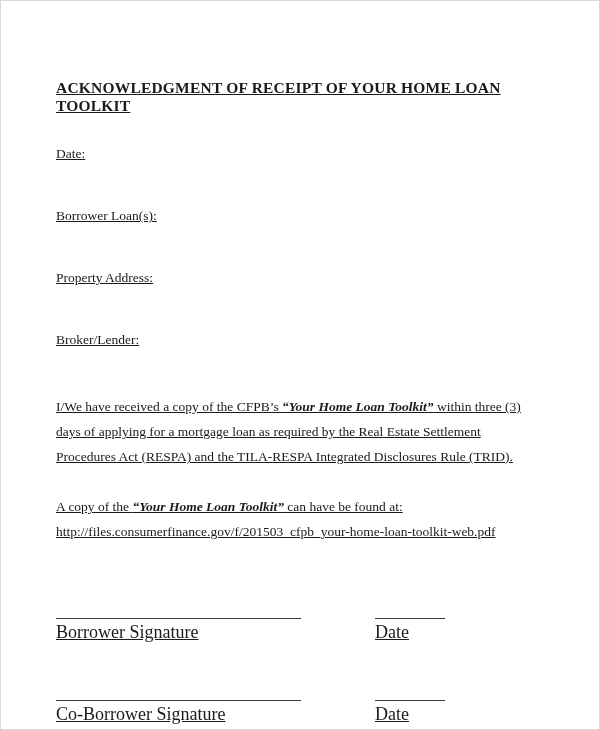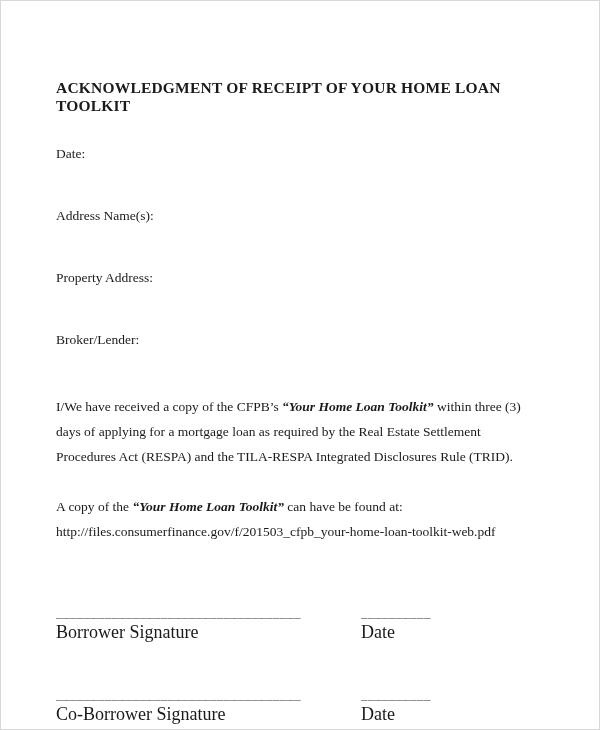--- a/index.html
+++ b/index.html
@@ -14,20 +14,21 @@
     box-sizing: border-box;
     background: #ffffff;
     border: 1px solid #d8d8d8;
     font-family: "Liberation Serif", "DejaVu Serif", serif;
     color: #1a1a1a;
     overflow: hidden;
   }
   .content {
     box-sizing: border-box;
     padding: 78px 74px 0 55px;
+    text-decoration: underline;
   }
   .doc-title {
     font-size: 15.5px;
     font-weight: bold;
     letter-spacing: 0.2px;
     margin: 0 0 31px 0;
   }
   .field-label {
     font-size: 13.5px;
     margin: 16px 0 46px 0;
@@ -44,20 +45,21 @@
     font-weight: bold;
     font-style: italic;
   }
   .sig-section {
     margin-top: 62px;
   }
   .sig-row {
     display: flex;
     align-items: flex-end;
     margin-bottom: 45px;
+    justify-content: space-between;
   }
   .sig-col {
     width: 305px;
   }
   .date-col {
     width: 150px;
   }
   .sig-line {
     font-size: 13px;
     line-height: 13px;
@@ -74,21 +76,21 @@
 </head>
 <body>
 
 <div class="page">
   <div class="content">
 
     <h1 class="doc-title">ACKNOWLEDGMENT OF RECEIPT OF YOUR HOME LOAN TOOLKIT</h1>
 
     <p class="field-label">Date:</p>
 
-    <p class="field-label">Address Name(s):</p>
+    <p class="field-label">Borrower Loan(s):</p>
 
     <p class="field-label">Property Address:</p>
 
     <p class="field-label">Broker/Lender:</p>
 
     <p class="body-par"><span>I/We have received a copy of the CFPB’s </span><span class="bi">“Your Home Loan Toolkit”</span><span> within three (3) days of applying for a mortgage loan as required by the Real Estate Settlement Procedures Act (RESPA) and the TILA-RESPA Integrated Disclosures Rule (TRID).</span></p>
 
     <p class="body-par url-par"><span>A copy of the </span><span class="bi">“Your Home Loan Toolkit”</span><span> can have be found at:</span><br><span>http://files.consumerfinance.gov/f/201503_cfpb_your-home-loan-toolkit-web.pdf</span></p>
 
     <div class="sig-section">

